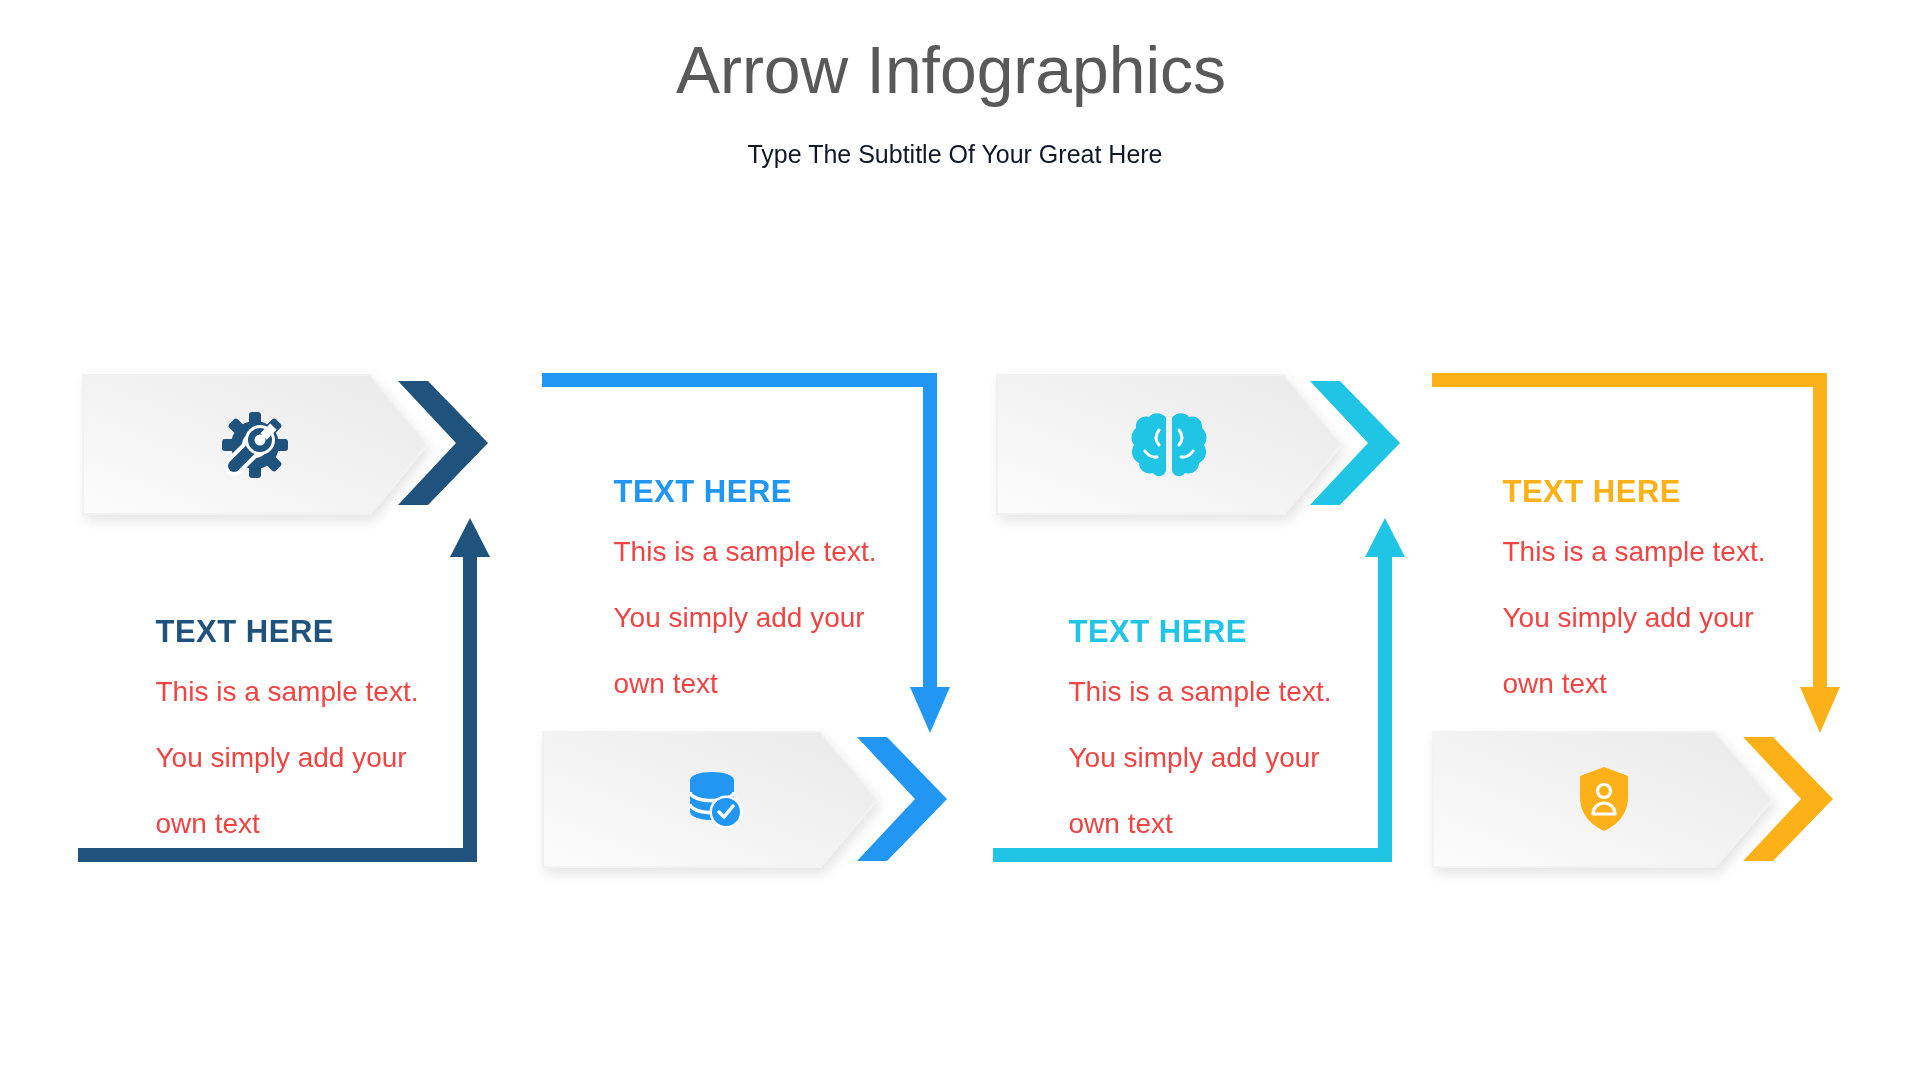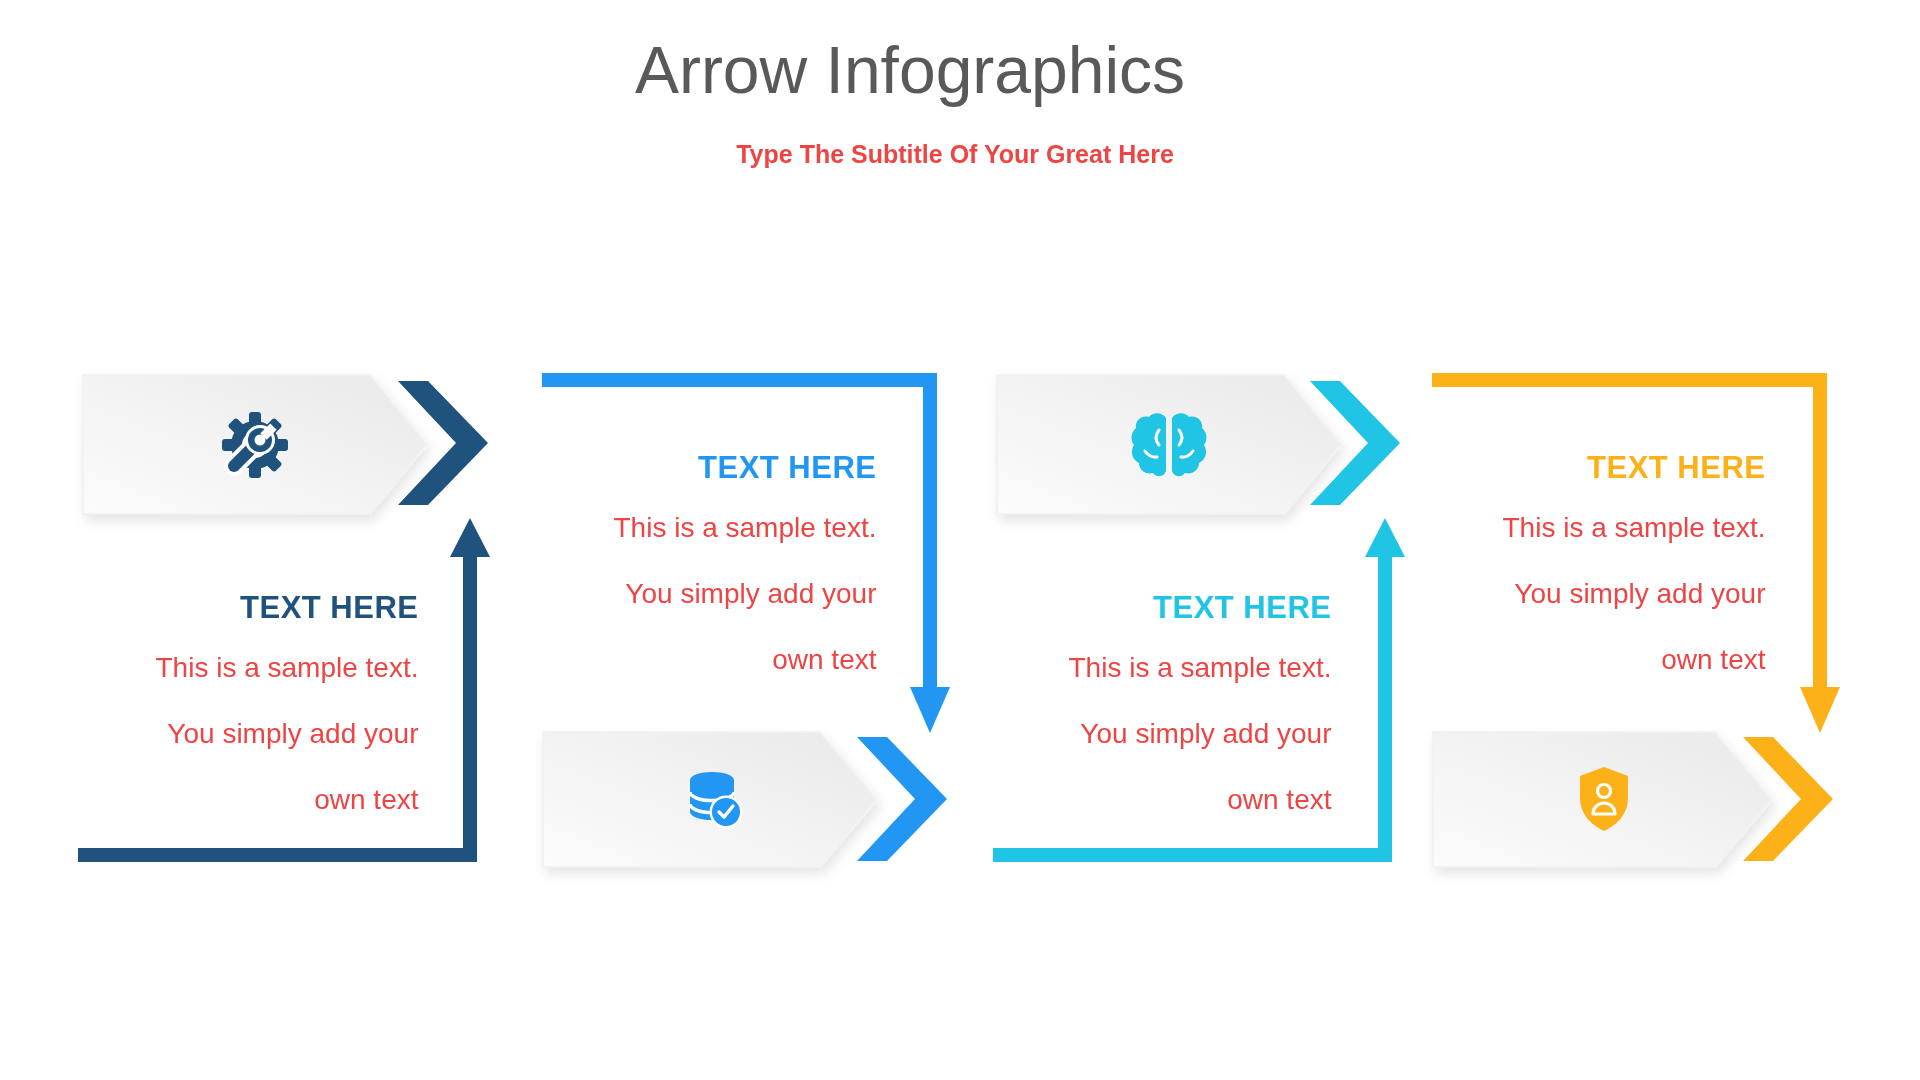--- a/index.html
+++ b/index.html
@@ -1,23 +1,23 @@
 <!DOCTYPE html>
 <html style="--c1: #1f527d; --c2: #2196f3; --c3: #20c4e4; --c4: #fbb117;"><head>
 <meta charset="utf-8">
 <style>
   html,body{margin:0;padding:0;background:#ffffff;}
   .slide{position:relative;width:1920px;height:1080px;background:#ffffff;overflow:hidden;
          font-family:"Liberation Sans", sans-serif;}
   .art{position:absolute;left:0;top:0;width:1920px;height:1080px;}
-  .title{position:absolute;left:910px;top:32px;transform:translateX(-50%);
+  .title{position:absolute;left:951px;top:32px;transform:translateX(-50%);
          font-size:66px;font-weight:400;color:#595959;white-space:nowrap;}
   .subtitle{position:absolute;left:955px;top:140px;transform:translateX(-50%);
-         font-size:25px;font-weight:700;color:#ef4444;white-space:nowrap;}
-  .tb{position:absolute;transform:translateX(-50%);text-align:right;white-space:nowrap;}
+         font-size:25px;font-weight:400;color:#0f172a;white-space:nowrap;}
+  .tb{position:absolute;transform:translateX(-50%);text-align:left;white-space:nowrap;margin-top:24px;}
   .tb .head{font-size:31px;font-weight:700;letter-spacing:.5px;line-height:36px;margin:0 0 9px 0;}
   .tb .body{font-size:28px;color:#ef4444;line-height:66px;}
   .tb1{left:287px;top:590px;} .tb1 .head{color:var(--c1);}
   .tb2{left:745px;top:450px;} .tb2 .head{color:var(--c2);}
   .tb3{left:1200px;top:590px;} .tb3 .head{color:var(--c3);}
   .tb4{left:1634px;top:450px;} .tb4 .head{color:var(--c4);}
 </style>
 </head>
 <body>
 

